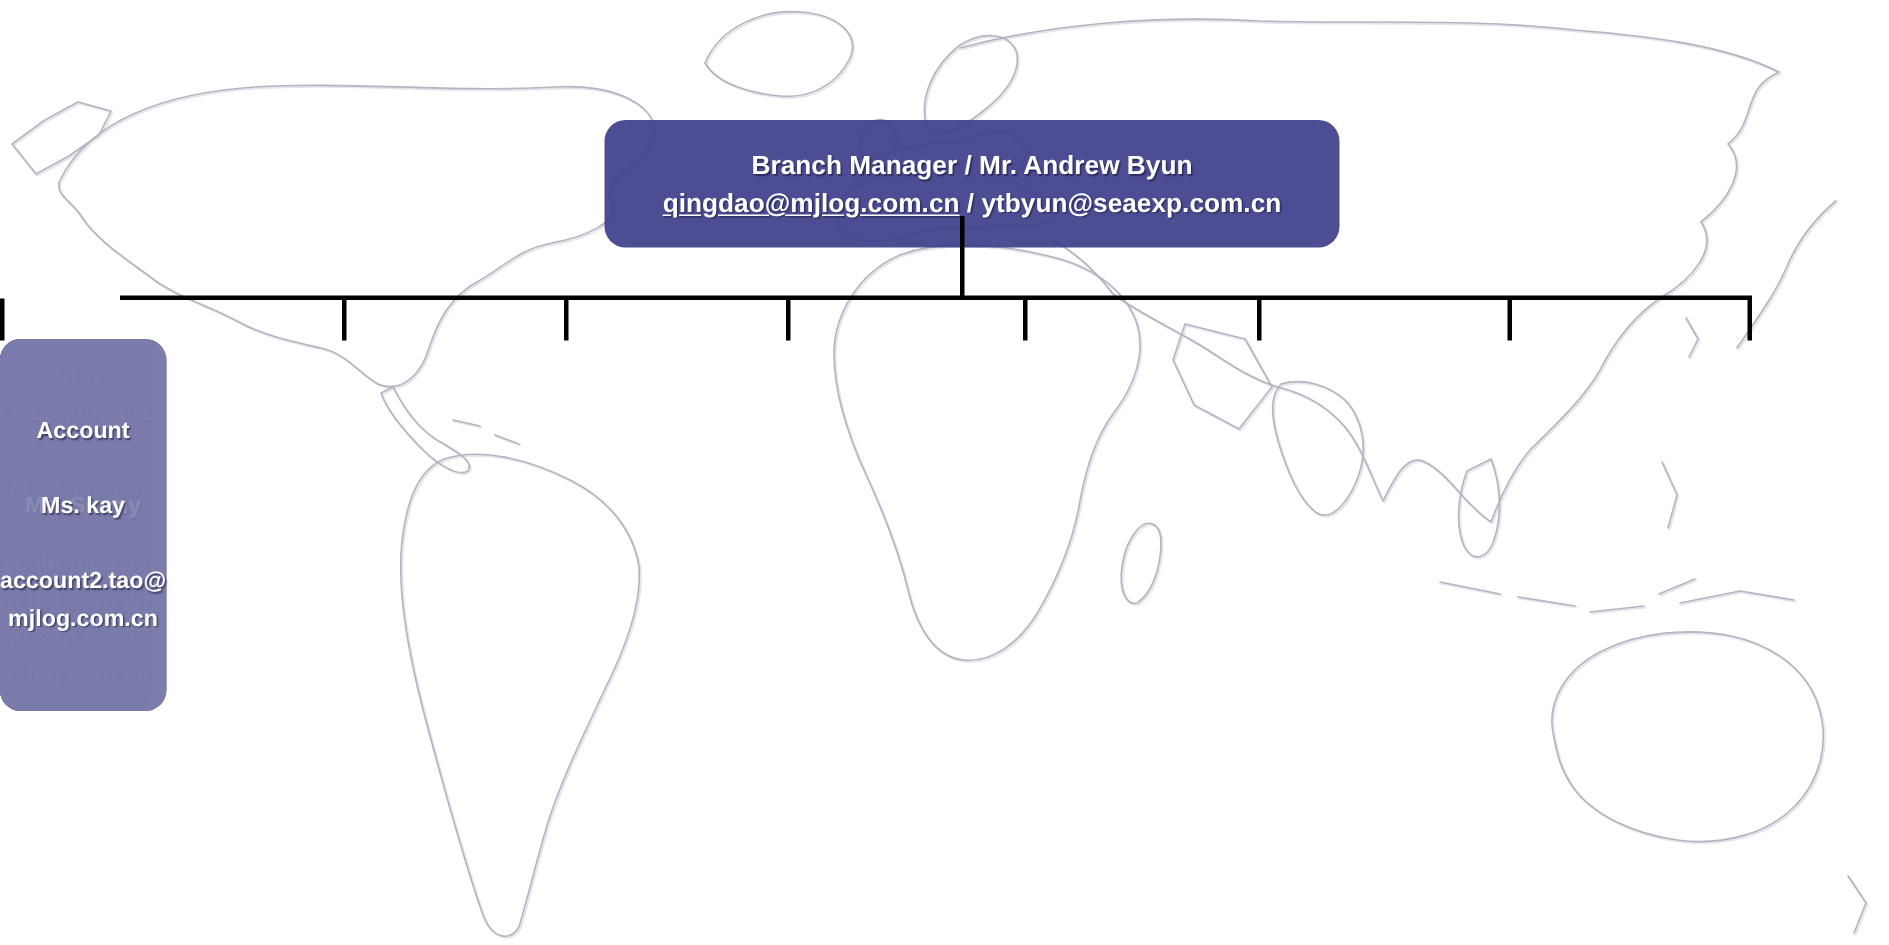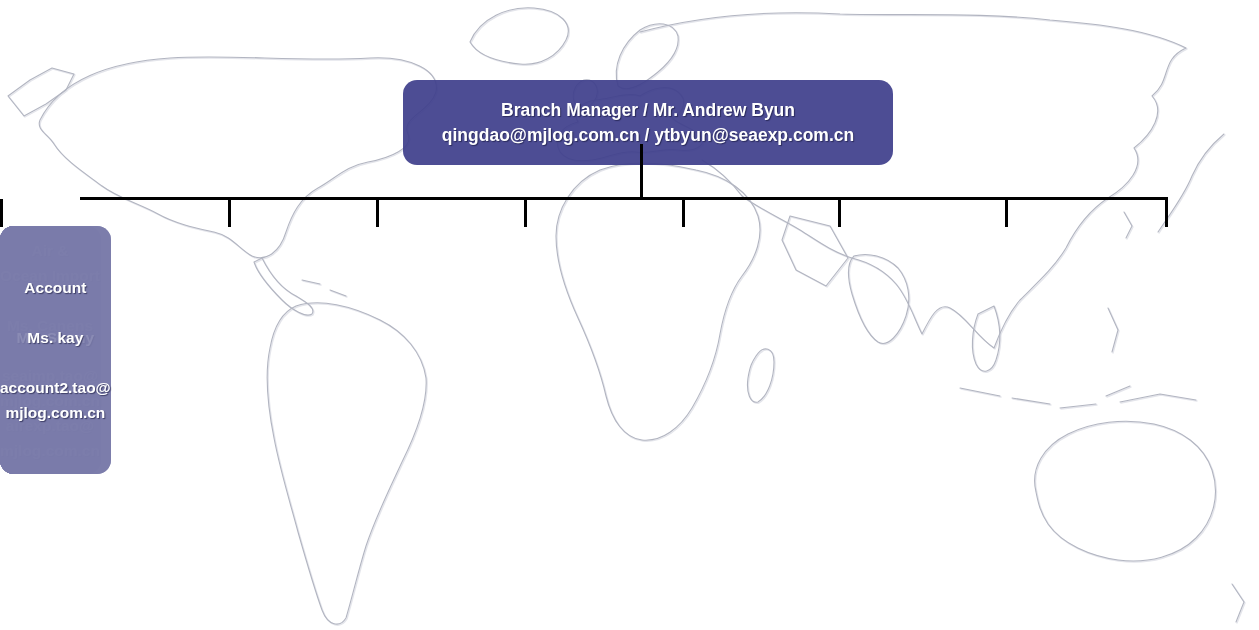--- a/index.html
+++ b/index.html
@@ -45,21 +45,21 @@
   .card:nth-of-type(2){ left:163px;  width:133px; }
   .card:nth-of-type(3){ left:308px;  width:139px; }
   .card:nth-of-type(4){ left:458px;  width:135px; }
   .card:nth-of-type(5){ left:616px;  width:135px; }
   .card:nth-of-type(6){ left:771px;  width:137px; }
   .card:nth-of-type(7){ left:933px;  width:148px; }
   .card:nth-of-type(8){ left:1094px; width:146px; }
 
   .card-title  { white-space:pre-line; }
   .card-person { margin:25px 0; }
-  .u { text-underline-offset:2px; }
+  .u { text-decoration:underline; text-underline-offset:2px; }
 </style>
 </head>
 <body>
 
 <div class="stage">
 
   <svg class="map" width="1259" height="630" viewBox="0 0 1259 630" aria-hidden="true">
     <defs>
       <g id="land" fill="none" stroke-linecap="round" stroke-linejoin="round">
 

